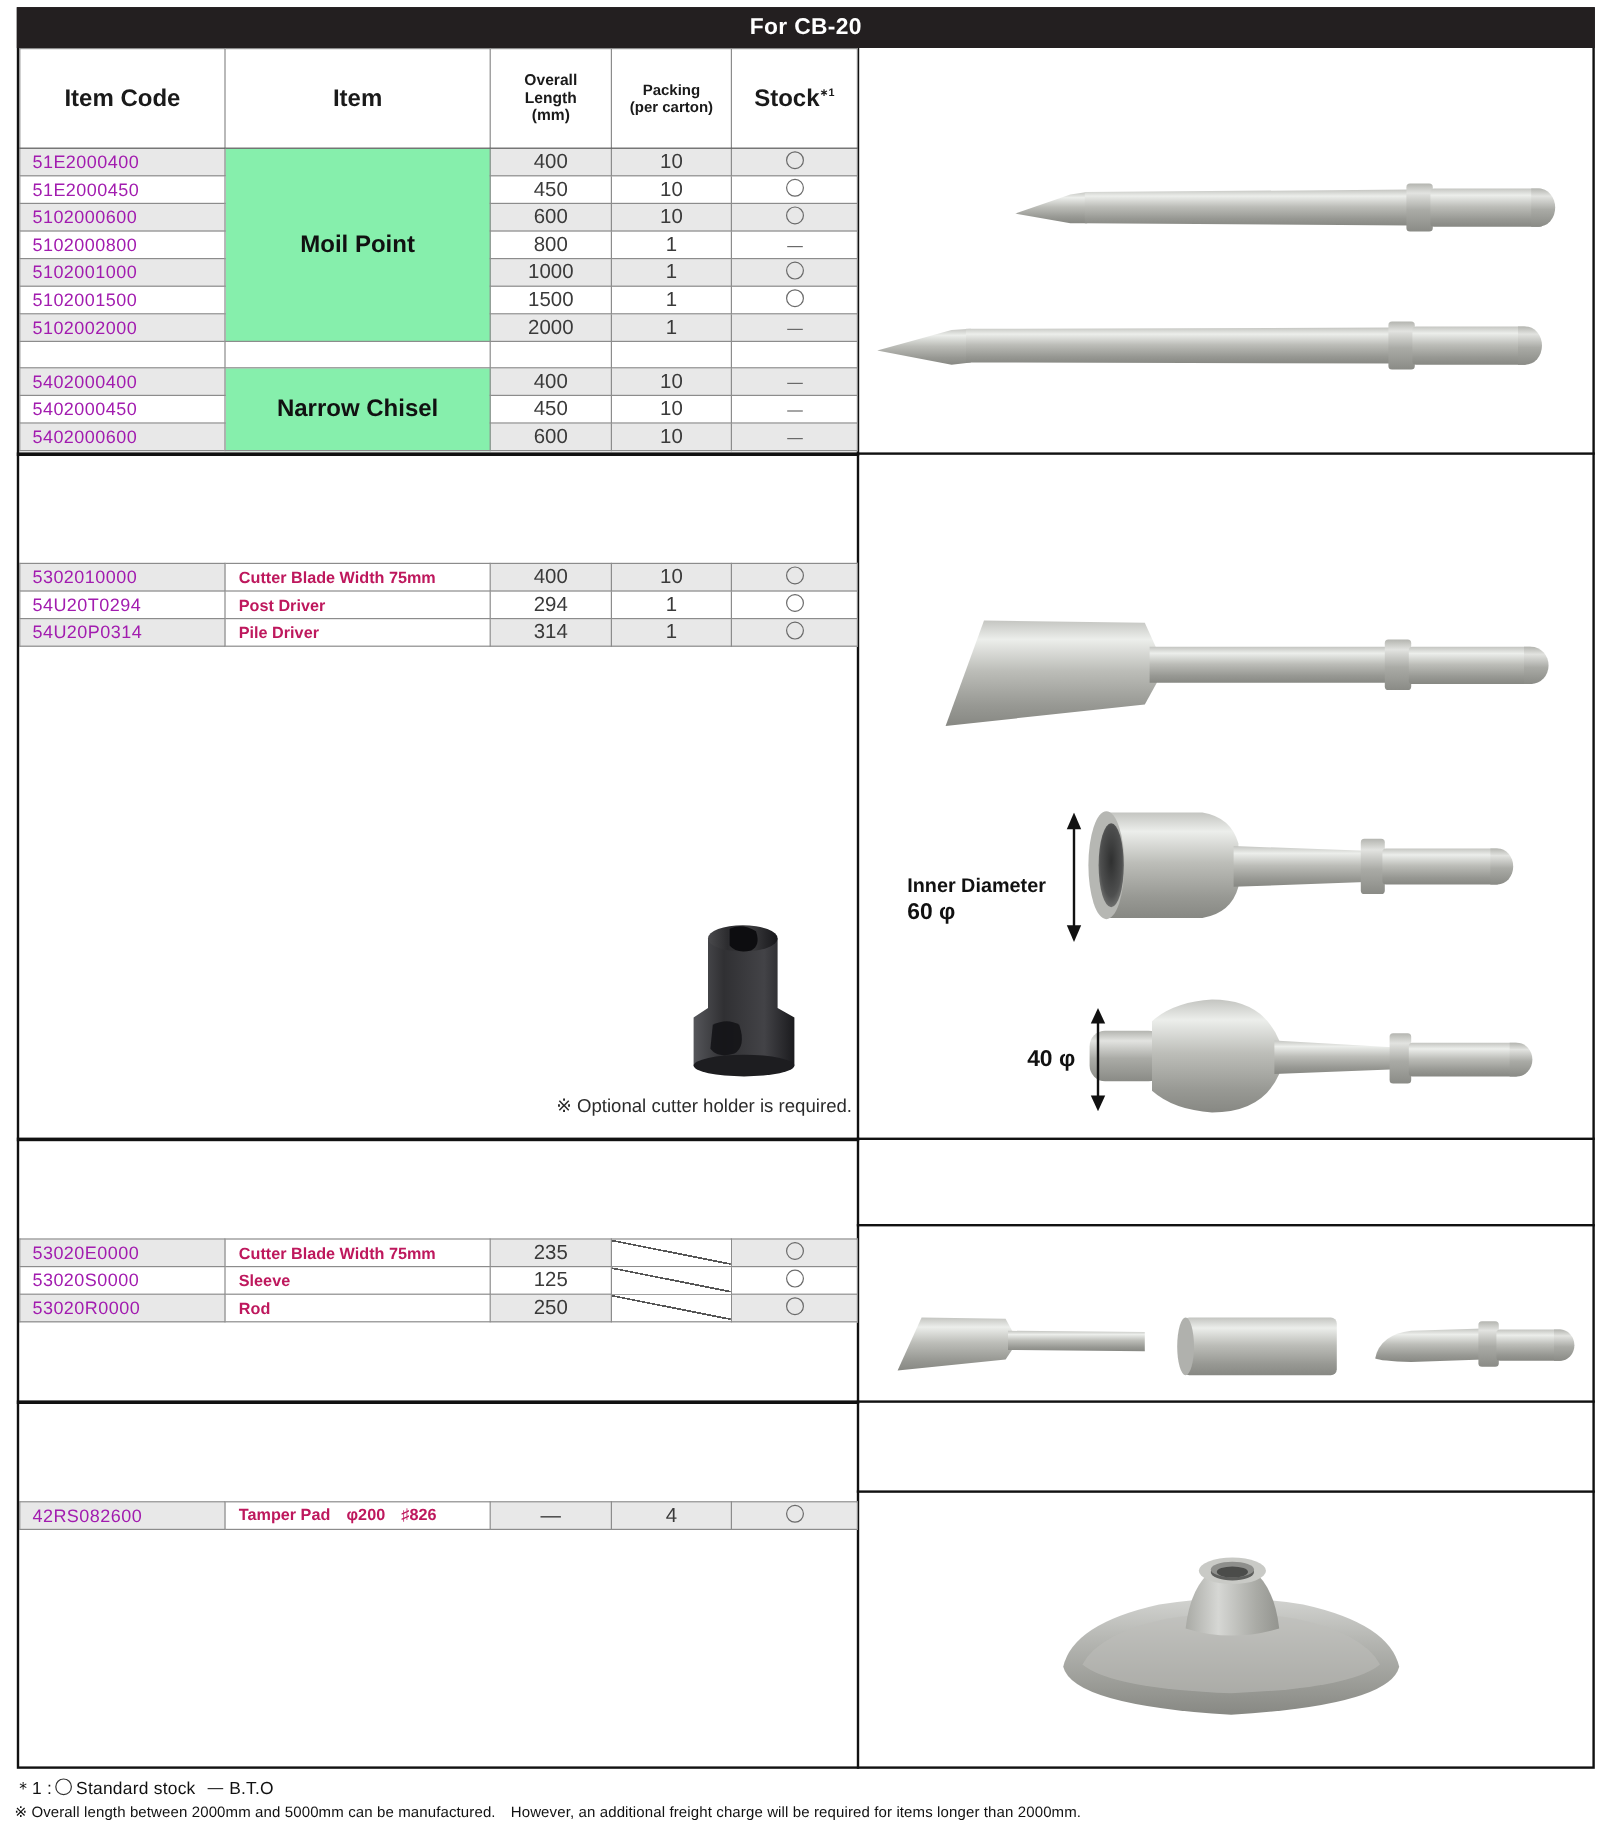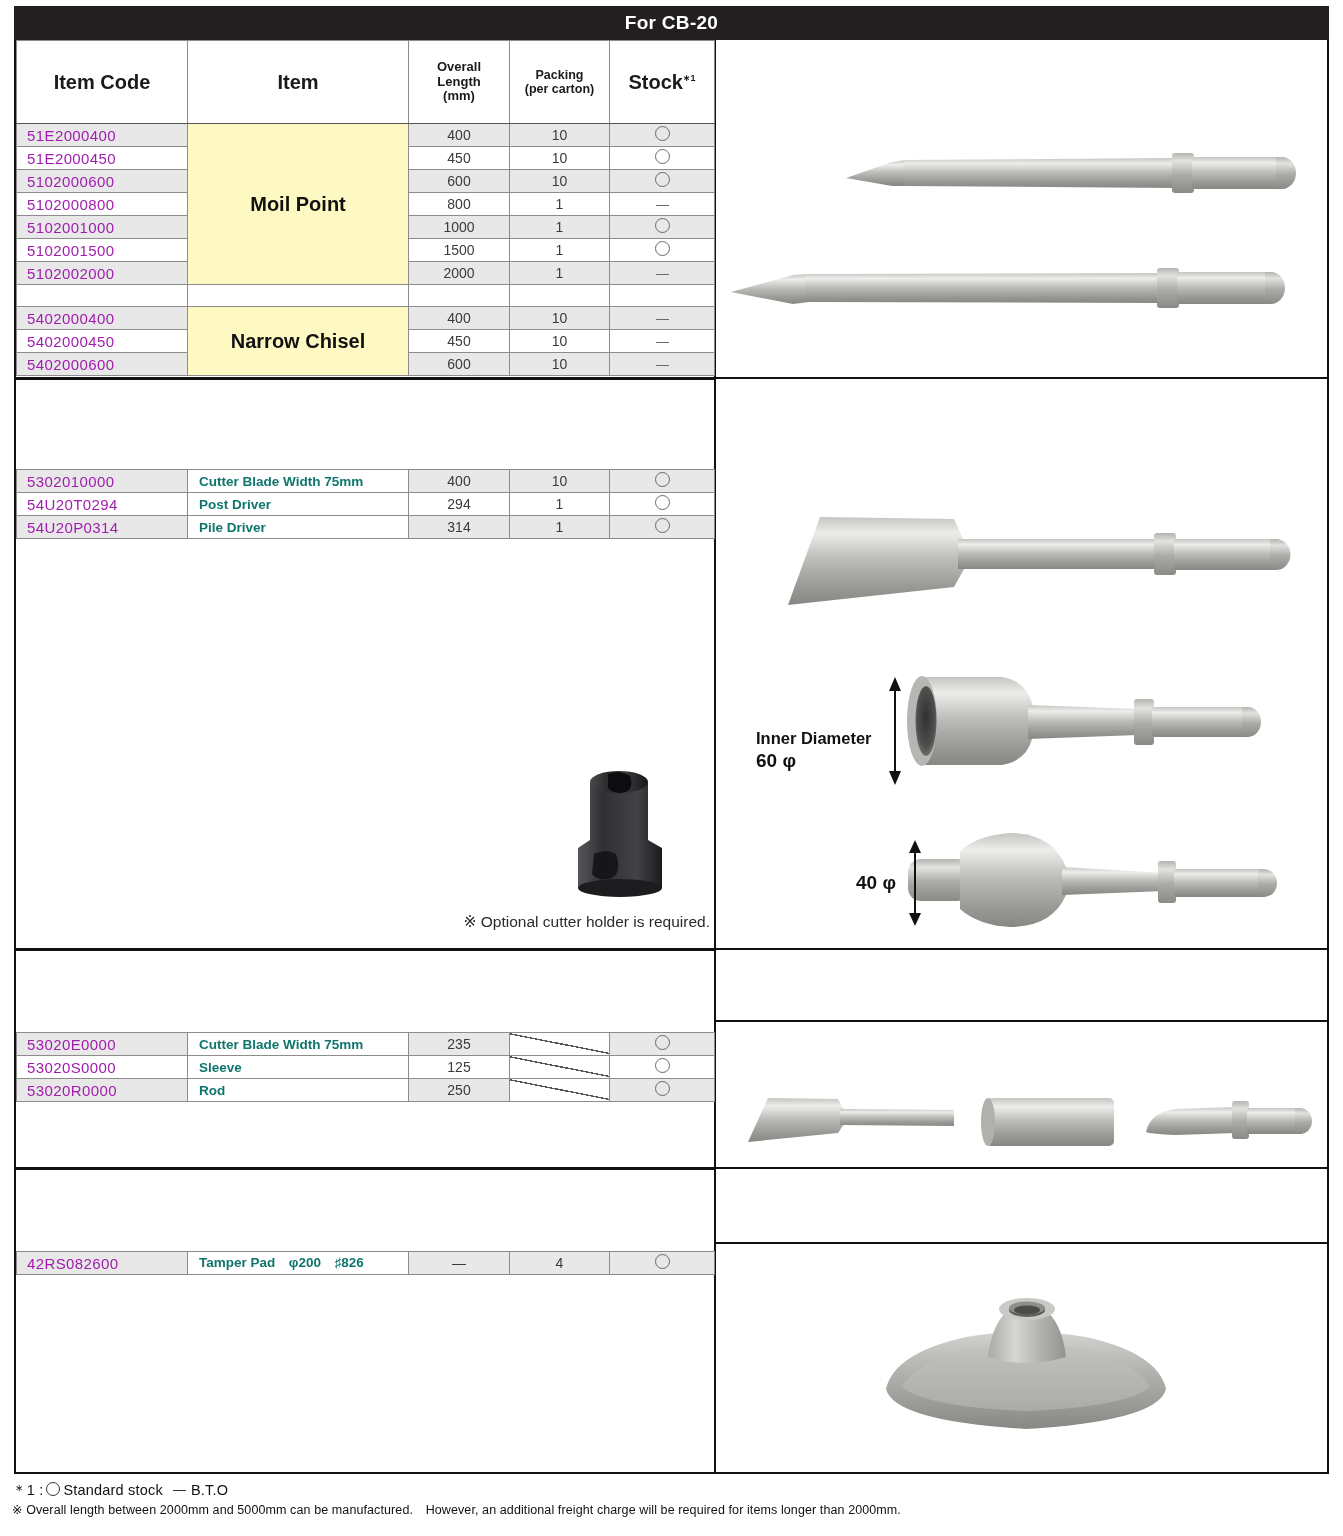--- a/index.html
+++ b/index.html
@@ -47,27 +47,27 @@
   }
   th.h-big{font-size:20px;}
   th.h-sm{font-size:12.5px;}
   th.h-md{font-size:13px;}
   .sup{font-size:9px;vertical-align:super;font-weight:bold;}
 
   td.code{
     text-align:left;padding-left:10px;font-size:15px;
     letter-spacing:.4px;color:#a21caf;
   }
-  td.num{font-size:14px;color:#3a3a3a;}
+  td.num{font-size:17px;color:#3a3a3a;}
   td.stock{font-size:14px;color:#555;}
   td.itm{
-    text-align:left;padding-left:11px;font-size:13.5px;font-weight:bold;color:#0f766e;
+    text-align:left;padding-left:11px;font-size:13.5px;font-weight:bold;color:#be185d;
   }
   td.grp{
-    font-size:20px;font-weight:bold;color:#111;background:#fef9c3;
+    font-size:20px;font-weight:bold;color:#111;background:#86efac;
     text-align:center;vertical-align:middle;
   }
   tr.shade td.code,tr.shade td.num,tr.shade td.stock{background:#e8e8e8;}
   tr.plain td.code,tr.plain td.num,tr.plain td.stock{background:#fff;}
 
   
   tr.gap td{height:22px;background:#fff;border-left:1px solid #8c8c8c;border-right:1px solid #8c8c8c;
             border-top:1px solid #8c8c8c;border-bottom:1px solid #8c8c8c;}
 
   

